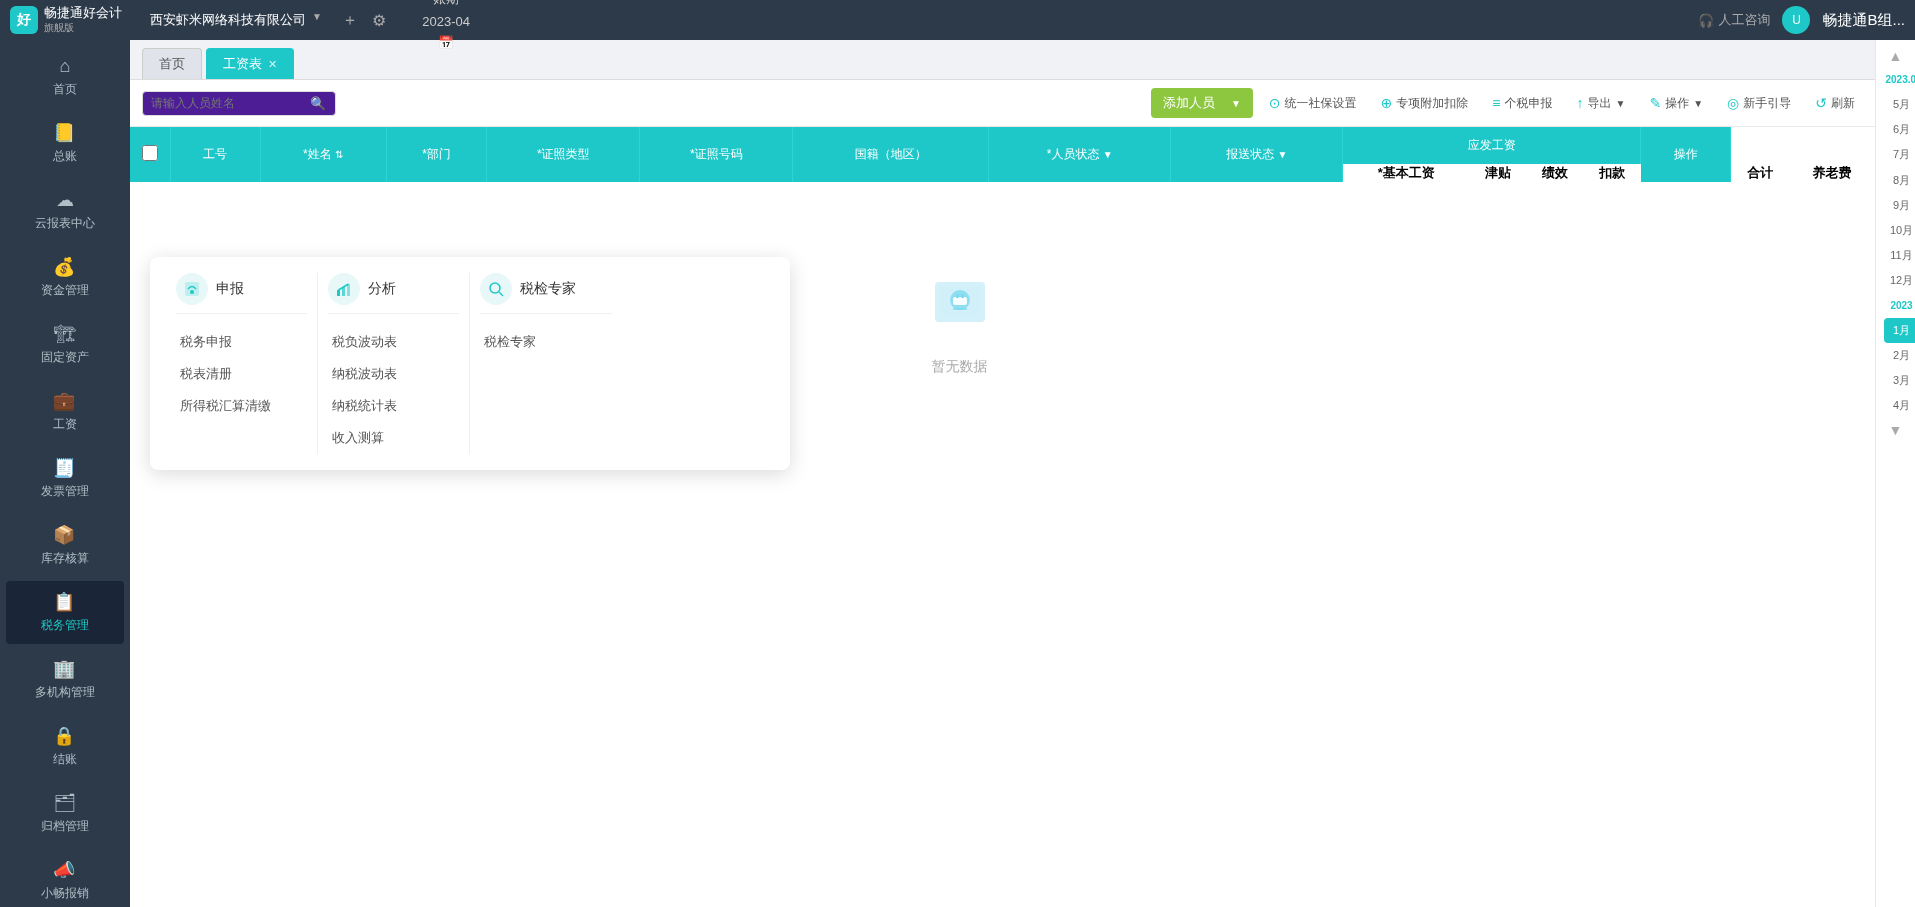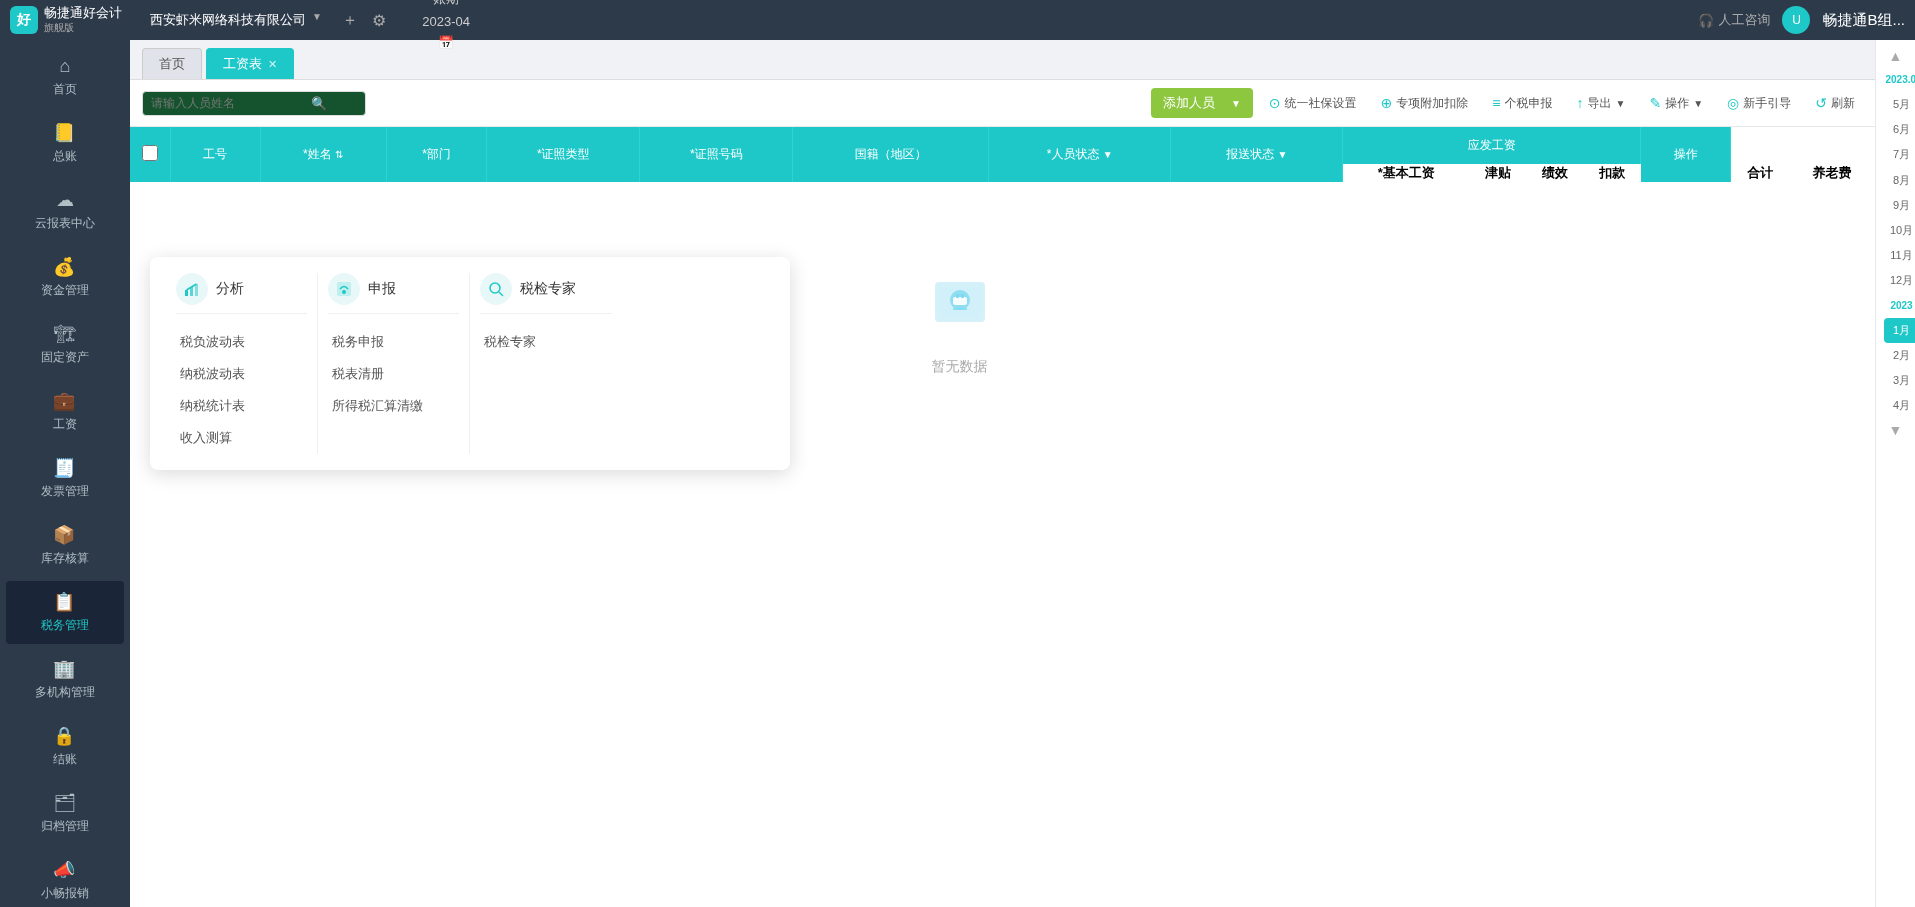--- a/index.html
+++ b/index.html
@@ -176,22 +176,22 @@
       align-items: center;
       gap: 8px;
       border-bottom: 1px solid #e8e8e8;
     }
     .search-input-wrap {
       display: flex;
       align-items: center;
       border: 1px solid #ddd;
       border-radius: 4px;
       padding: 4px 8px;
-      background: #14532d;
-      width: 224px;
+      background: #4c1d95;
+      width: 194px;
     }
     .search-input-wrap input {
       border: none;
       background: transparent;
       outline: none;
       font-size: 12px;
       color: #999;
       width: 160px;
     }
     .search-icon { color: #aaa; font-size: 13px; }
@@ -581,48 +581,48 @@
         </tbody>
       </table>
 
       <div class="dropdown-menu">
         <div class="dropdown-grid">
 
           <div class="dropdown-col">
             <div class="dropdown-col-header">
               <div class="col-header-icon">
                 <svg width="18" height="18" viewBox="0 0 18 18" fill="none" xmlns="http://www.w3.org/2000/svg">
+                  <rect x="2" y="2" width="14" height="14" rx="2" fill="#1ec8c8" opacity="0.2"></rect>
+                  <path d="M5 9 Q9 4 13 9" stroke="#1ec8c8" stroke-width="1.5" fill="none"></path>
+                  <circle cx="9" cy="12" r="2" fill="#1ec8c8"></circle>
+                </svg>
+              </div>
+              <span class="col-header-title">申报</span>
+            </div>
+            <div class="dropdown-item">税务申报</div>
+            <div class="dropdown-item">税表清册</div>
+            <div class="dropdown-item">所得税汇算清缴</div>
+          </div>
+
+          <div class="dropdown-col">
+            <div class="dropdown-col-header">
+              <div class="col-header-icon">
+                <svg width="18" height="18" viewBox="0 0 18 18" fill="none" xmlns="http://www.w3.org/2000/svg">
                   <rect x="2" y="10" width="3" height="6" fill="#1ec8c8"></rect>
                   <rect x="7" y="7" width="3" height="9" fill="#1ec8c8" opacity="0.7"></rect>
                   <rect x="12" y="4" width="3" height="12" fill="#1ec8c8" opacity="0.5"></rect>
                   <polyline points="3.5,10 8.5,7 13.5,4" stroke="#1ec8c8" stroke-width="1.5" fill="none"></polyline>
                 </svg>
               </div>
               <span class="col-header-title">分析</span>
             </div>
             <div class="dropdown-item">税负波动表</div>
             <div class="dropdown-item">纳税波动表</div>
             <div class="dropdown-item">纳税统计表</div>
             <div class="dropdown-item">收入测算</div>
-          </div>
-
-          <div class="dropdown-col">
-            <div class="dropdown-col-header">
-              <div class="col-header-icon">
-                <svg width="18" height="18" viewBox="0 0 18 18" fill="none" xmlns="http://www.w3.org/2000/svg">
-                  <rect x="2" y="2" width="14" height="14" rx="2" fill="#1ec8c8" opacity="0.2"></rect>
-                  <path d="M5 9 Q9 4 13 9" stroke="#1ec8c8" stroke-width="1.5" fill="none"></path>
-                  <circle cx="9" cy="12" r="2" fill="#1ec8c8"></circle>
-                </svg>
-              </div>
-              <span class="col-header-title">申报</span>
-            </div>
-            <div class="dropdown-item">税务申报</div>
-            <div class="dropdown-item">税表清册</div>
-            <div class="dropdown-item">所得税汇算清缴</div>
           </div>
 
           <div class="dropdown-col">
             <div class="dropdown-col-header">
               <div class="col-header-icon">
                 <svg width="18" height="18" viewBox="0 0 18 18" fill="none" xmlns="http://www.w3.org/2000/svg">
                   <circle cx="8" cy="8" r="5" stroke="#1ec8c8" stroke-width="1.5" fill="none"></circle>
                   <line x1="12" y1="12" x2="16" y2="16" stroke="#1ec8c8" stroke-width="1.5"></line>
                 </svg>
               </div>

